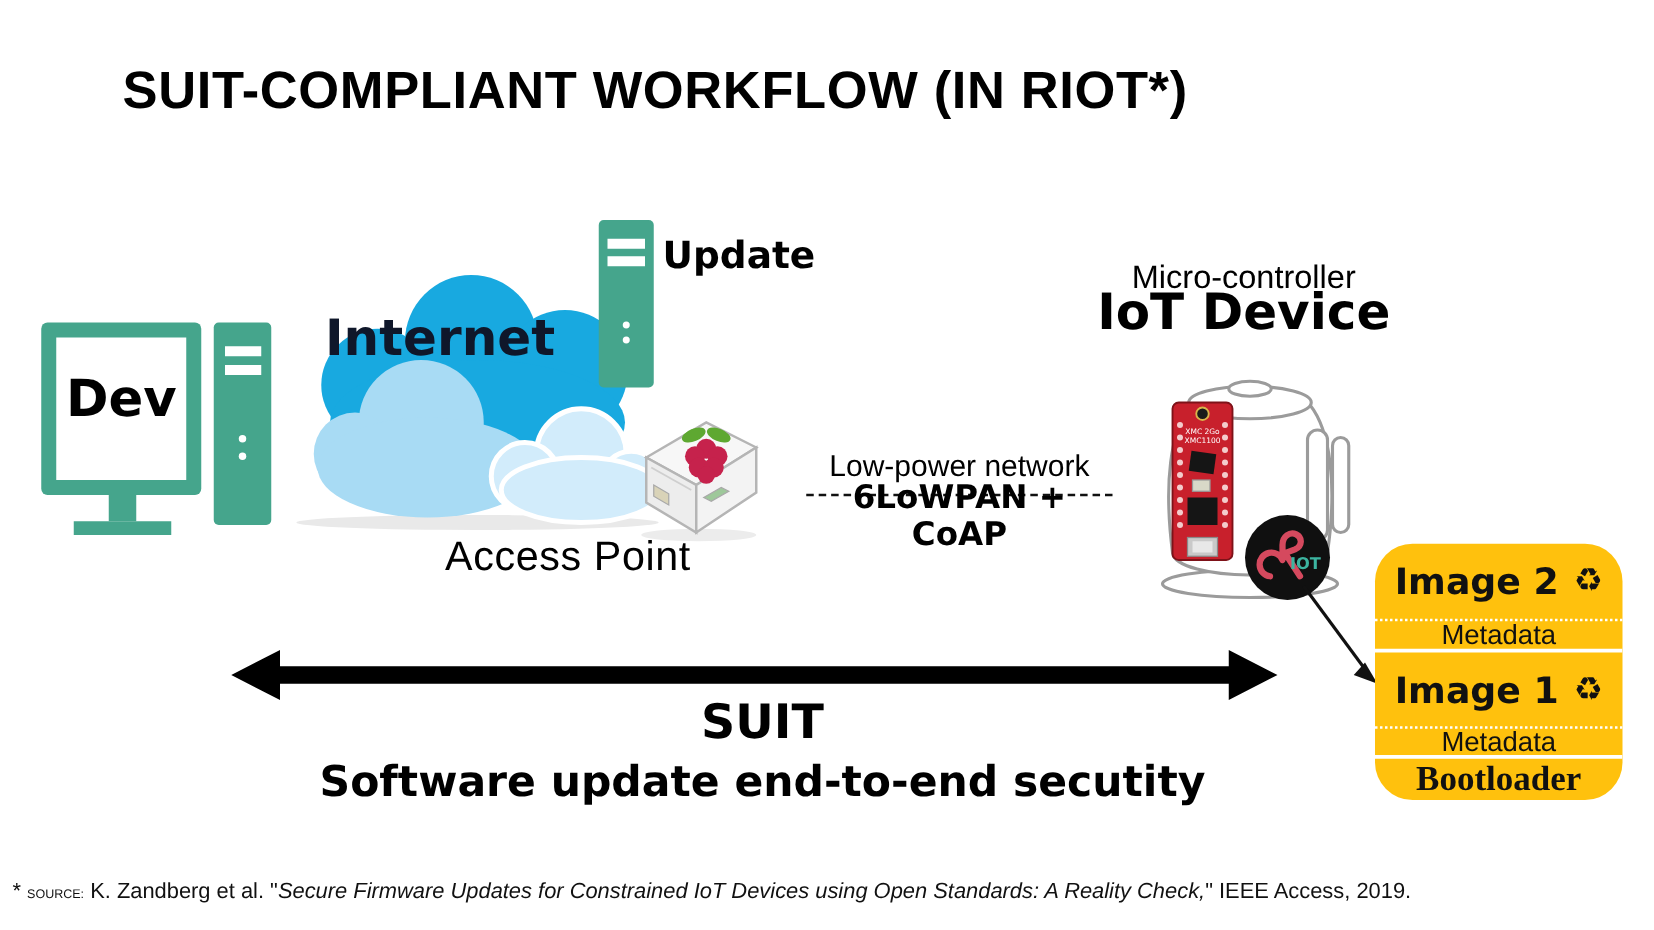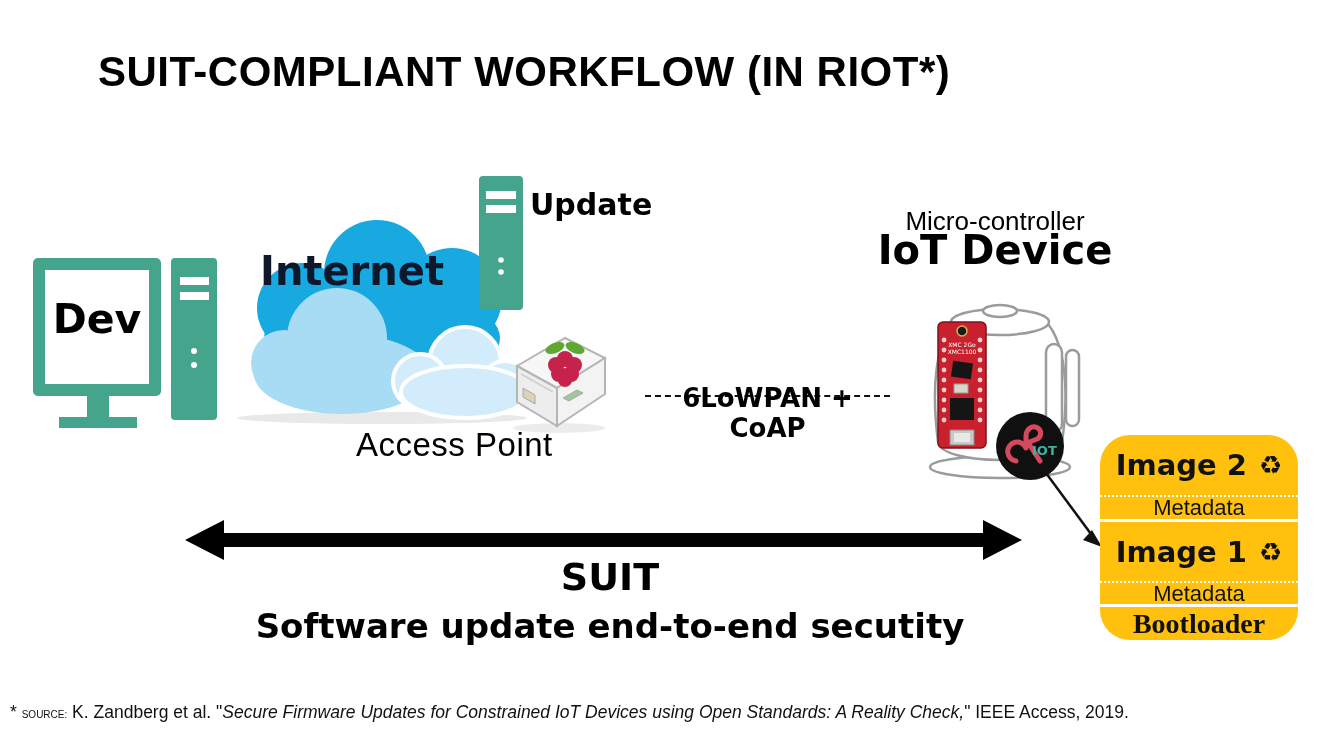--- a/index.html
+++ b/index.html
@@ -105,20 +105,21 @@
           <circle cx="53" cy="47" r="8"></circle>
           <circle cx="71" cy="47" r="8"></circle>
         <circle cx="56" cy="56" r="8"></circle>
           <circle cx="68" cy="56" r="8"></circle>
           <circle cx="62" cy="62" r="7"></circle>
       </g>
     </g>
   </svg>
   <div class="abs ap-label">Access Point</div>
 
+  <div class="abs lpn-label">Low-power network</div>
   <div class="abs net-divider"></div>
   <div class="abs proto-label heavy">6LoWPAN + CoAP</div>
 
   <div class="abs mcu-label">Micro-controller</div>
   <div class="abs iotdev-label heavy">IoT Device</div>
 
   <svg class="abs" style="left:898px;top:282px;" width="205" height="205" viewBox="0 0 205 205">
     <g fill="#ffffff" stroke="#9b9b9b" stroke-width="2.5">
       <ellipse cx="102" cy="185" rx="70" ry="11"></ellipse>
       <path d="M55,42 C38,62 33,105 40,160 C42,183 160,185 164,160 C172,105 166,62 150,42 Z"></path>

